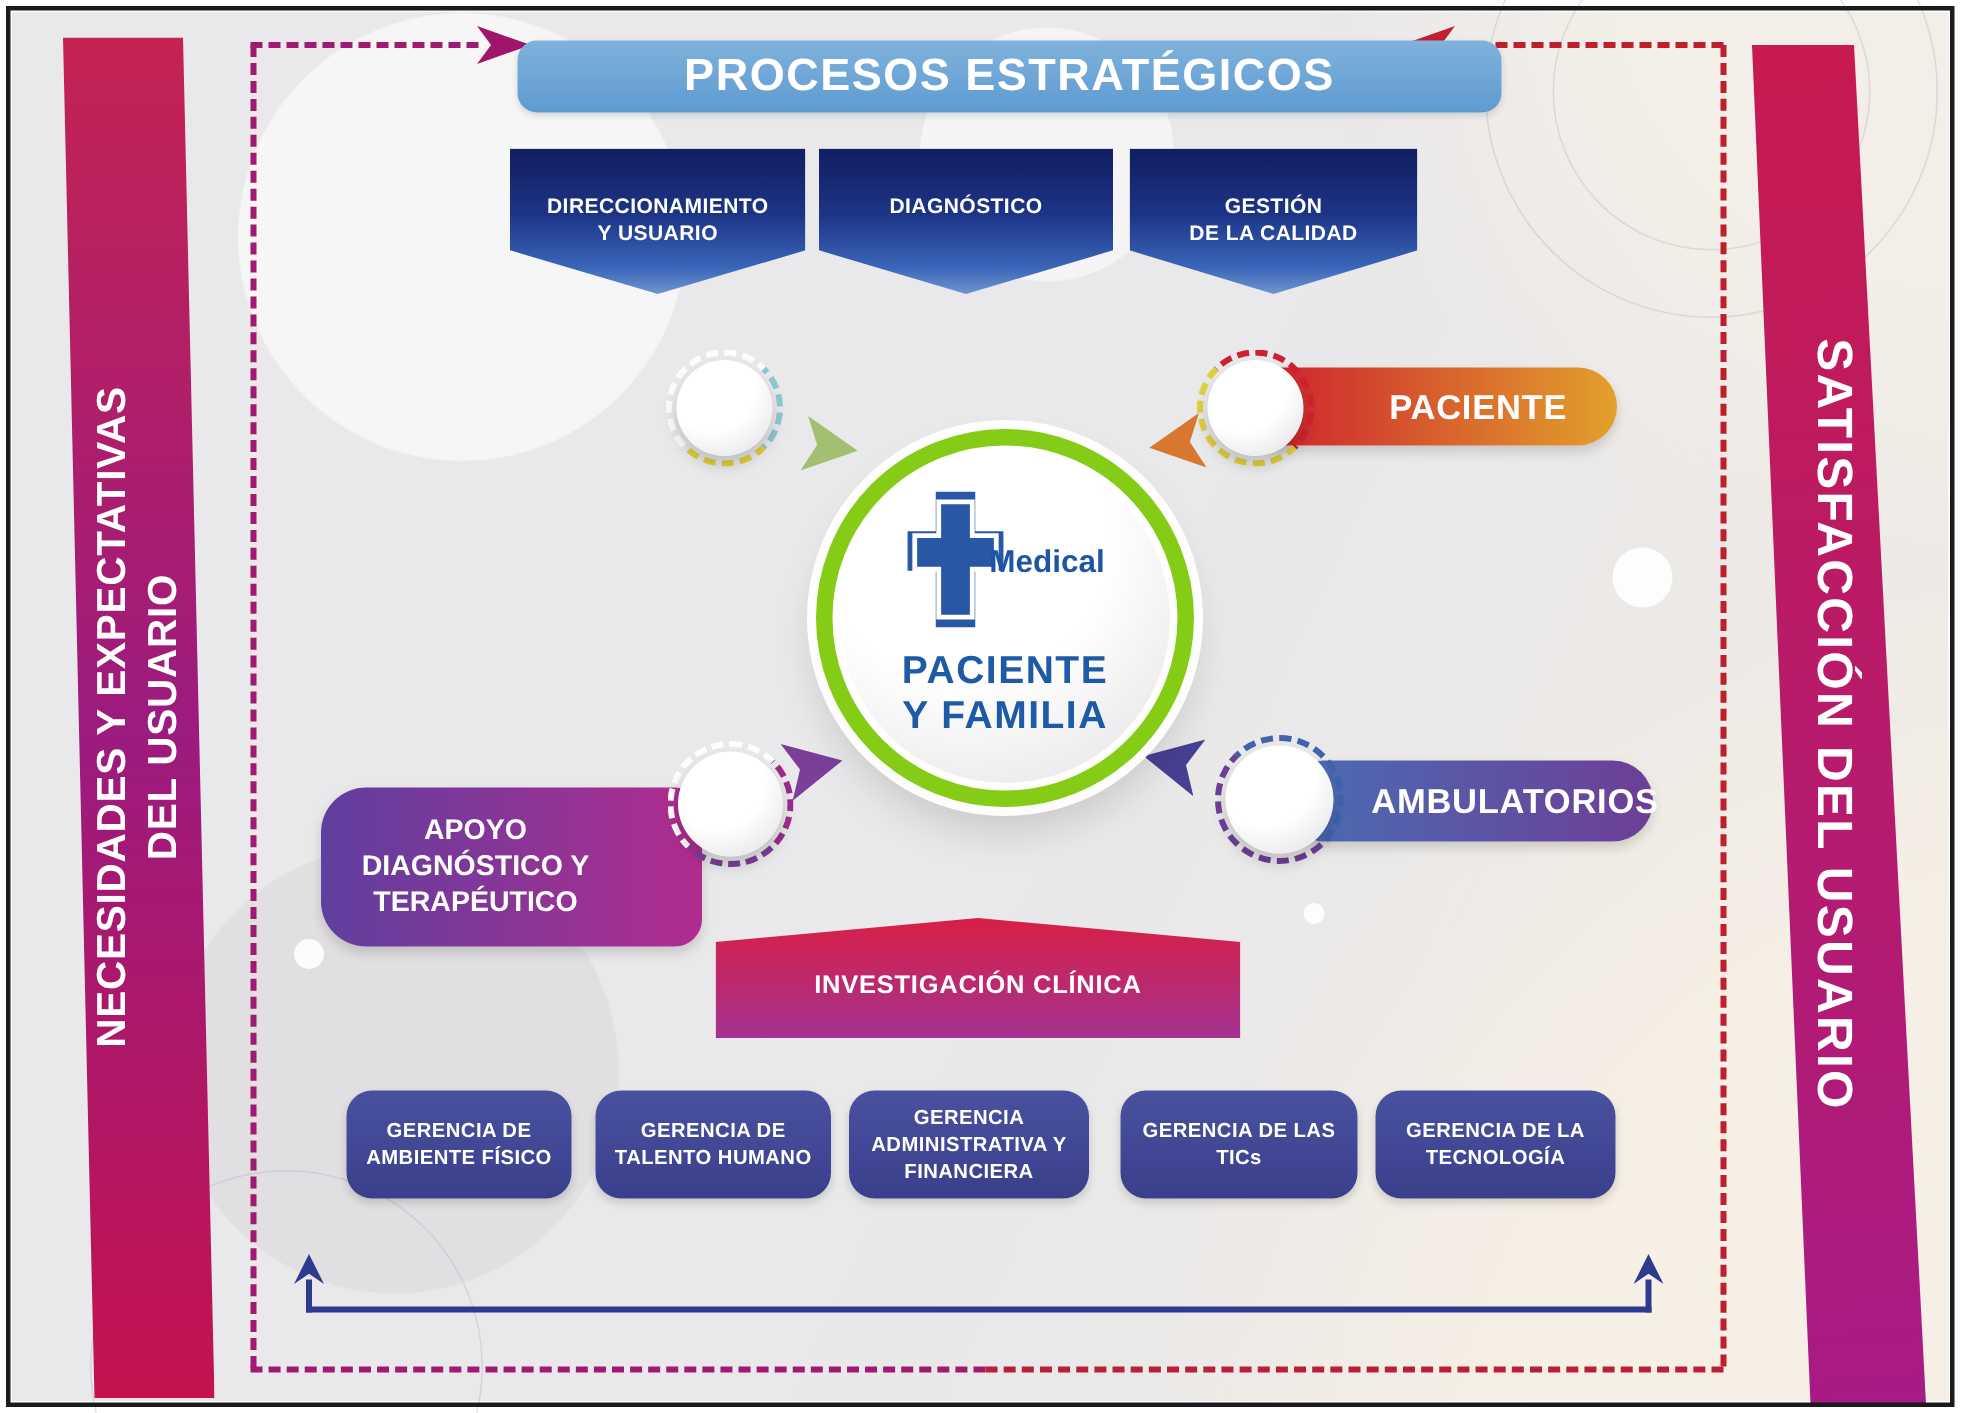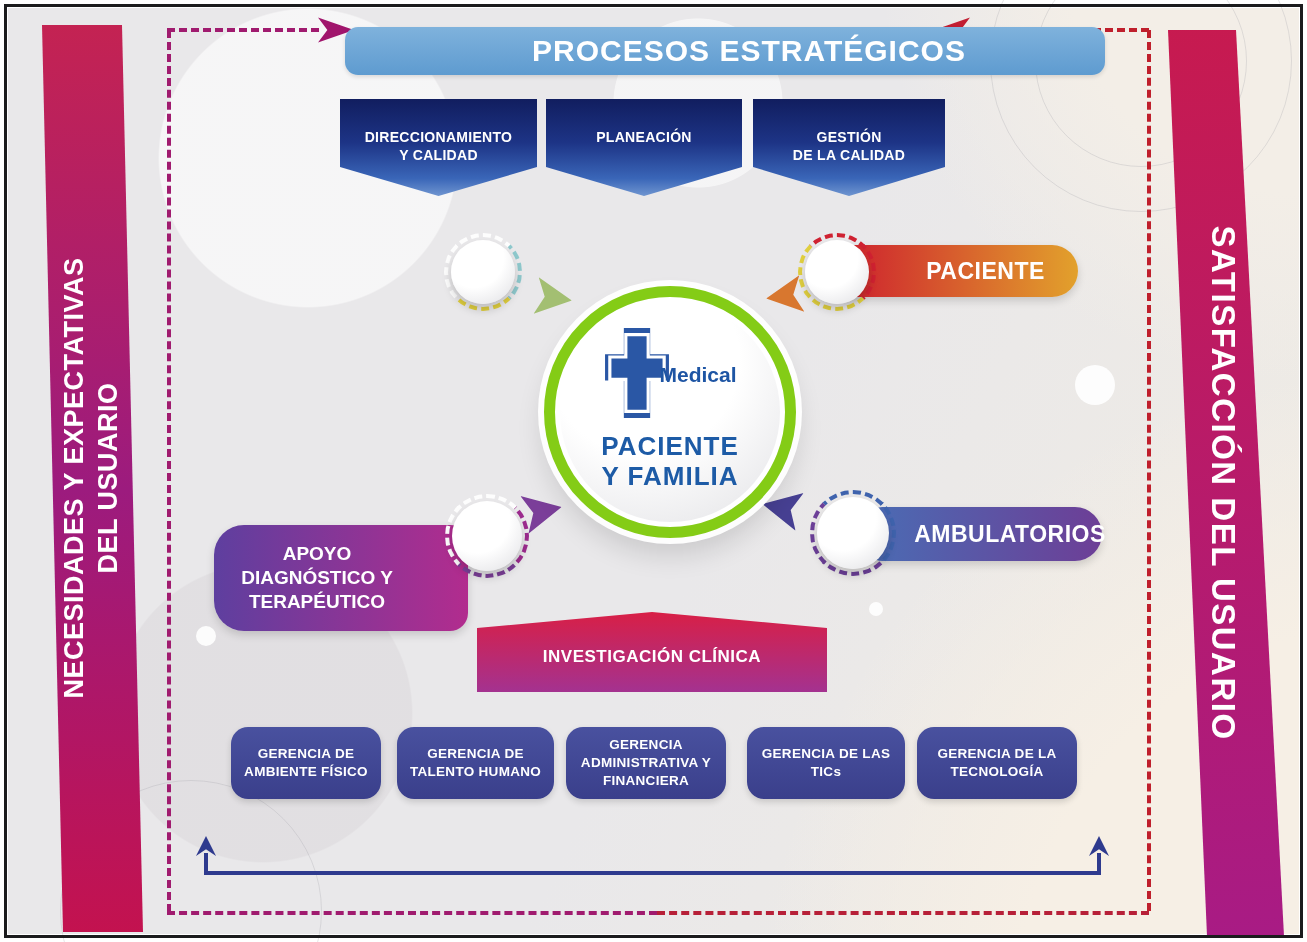--- a/index.html
+++ b/index.html
@@ -23,24 +23,24 @@
   .rail.v{width:0;}
   .rail.h{height:0;}
   .rail-arrow{position:absolute;z-index:6;}
 
   
   .band{position:absolute;inset:0;z-index:4;}
   .band-text{position:absolute;display:flex;align-items:center;justify-content:center;
              text-align:center;color:#fff;font-weight:bold;z-index:5;}
 
   
-  .top-banner{position:absolute;left:345px;top:27px;width:712px;height:48px;border-radius:13px;
+  .top-banner{position:absolute;left:345px;top:27px;width:656px;height:48px;border-radius:13px;
       background:linear-gradient(180deg,#7fb2dc,#5e9bd0);display:flex;align-items:center;justify-content:center;
       color:#fff;font-weight:bold;font-size:30px;letter-spacing:1px;z-index:10;
-      box-shadow:0 2px 4px rgba(0,0,0,.12);padding-left:48px;}
+      box-shadow:0 2px 4px rgba(0,0,0,.12);}
   .chevron{position:absolute;top:99px;height:97px;z-index:9;
       clip-path:polygon(0 0,100% 0,100% 70%,50% 100%,0 70%);
       background:linear-gradient(180deg,#111e5f 0%,#1d3486 45%,#3a66b8 82%,#6f95d0 100%);
       display:flex;align-items:flex-start;justify-content:center;text-align:center;
       color:#fff;font-weight:bold;font-size:14px;line-height:1.3;letter-spacing:.3px;padding-top:29px;box-sizing:border-box;}
 
   
   .pill{position:absolute;display:flex;align-items:center;color:#fff;font-weight:bold;
         text-align:center;z-index:10;box-shadow:0 4px 8px rgba(0,0,0,.15);}
   .pill-hosp{left:209px;top:245px;width:256px;height:52px;border-radius:26px 14px 14px 26px;
@@ -129,22 +129,22 @@
 
   <div class="band" style="clip-path:polygon(42px 25px,122px 25px,143px 932px,63px 932px);background:linear-gradient(180deg,#c62350 0%,#9c1b7e 52%,#c4124e 100%);"></div>
   <div class="band-text pre" style="left:-358px;top:436px;width:900px;height:84px;transform:rotate(-90deg);font-size:27px;line-height:1.25;letter-spacing:.5px;">NECESIDADES Y EXPECTATIVAS
 DEL USUARIO</div>
 
   <div class="band" style="clip-path:polygon(1168px 30px,1236px 30px,1284px 936px,1207px 936px);background:linear-gradient(175deg,#cb1a48 0%,#a81b85 100%);"></div>
   <div class="band-text" style="left:763px;top:448px;width:920px;height:70px;transform:rotate(90deg);font-size:33px;letter-spacing:1.5px;">SATISFACCIÓN DEL USUARIO</div>
 
   <div class="top-banner">PROCESOS ESTRATÉGICOS</div>
   <div class="chevron pre" style="left:340px;width:197px;">DIRECCIONAMIENTO
-Y CALIDAD</div>
-  <div class="chevron pre" style="left:546px;width:196px;">PLANEACIÓN</div>
+Y USUARIO</div>
+  <div class="chevron pre" style="left:546px;width:196px;">DIAGNÓSTICO</div>
   <div class="chevron pre" style="left:753px;width:192px;">GESTIÓN
 DE LA CALIDAD</div>
 
   <div class="conn conn-hosp">
       <div class="in"></div>
     </div>
   <div class="tri tri-r" style="left:536px;top:278px;width:36px;height:40px;background:#a3bf72;transform:rotate(8deg);"></div>
 
   <div class="pill pill-urg">PACIENTE</div>
   <div class="conn conn-urg">

